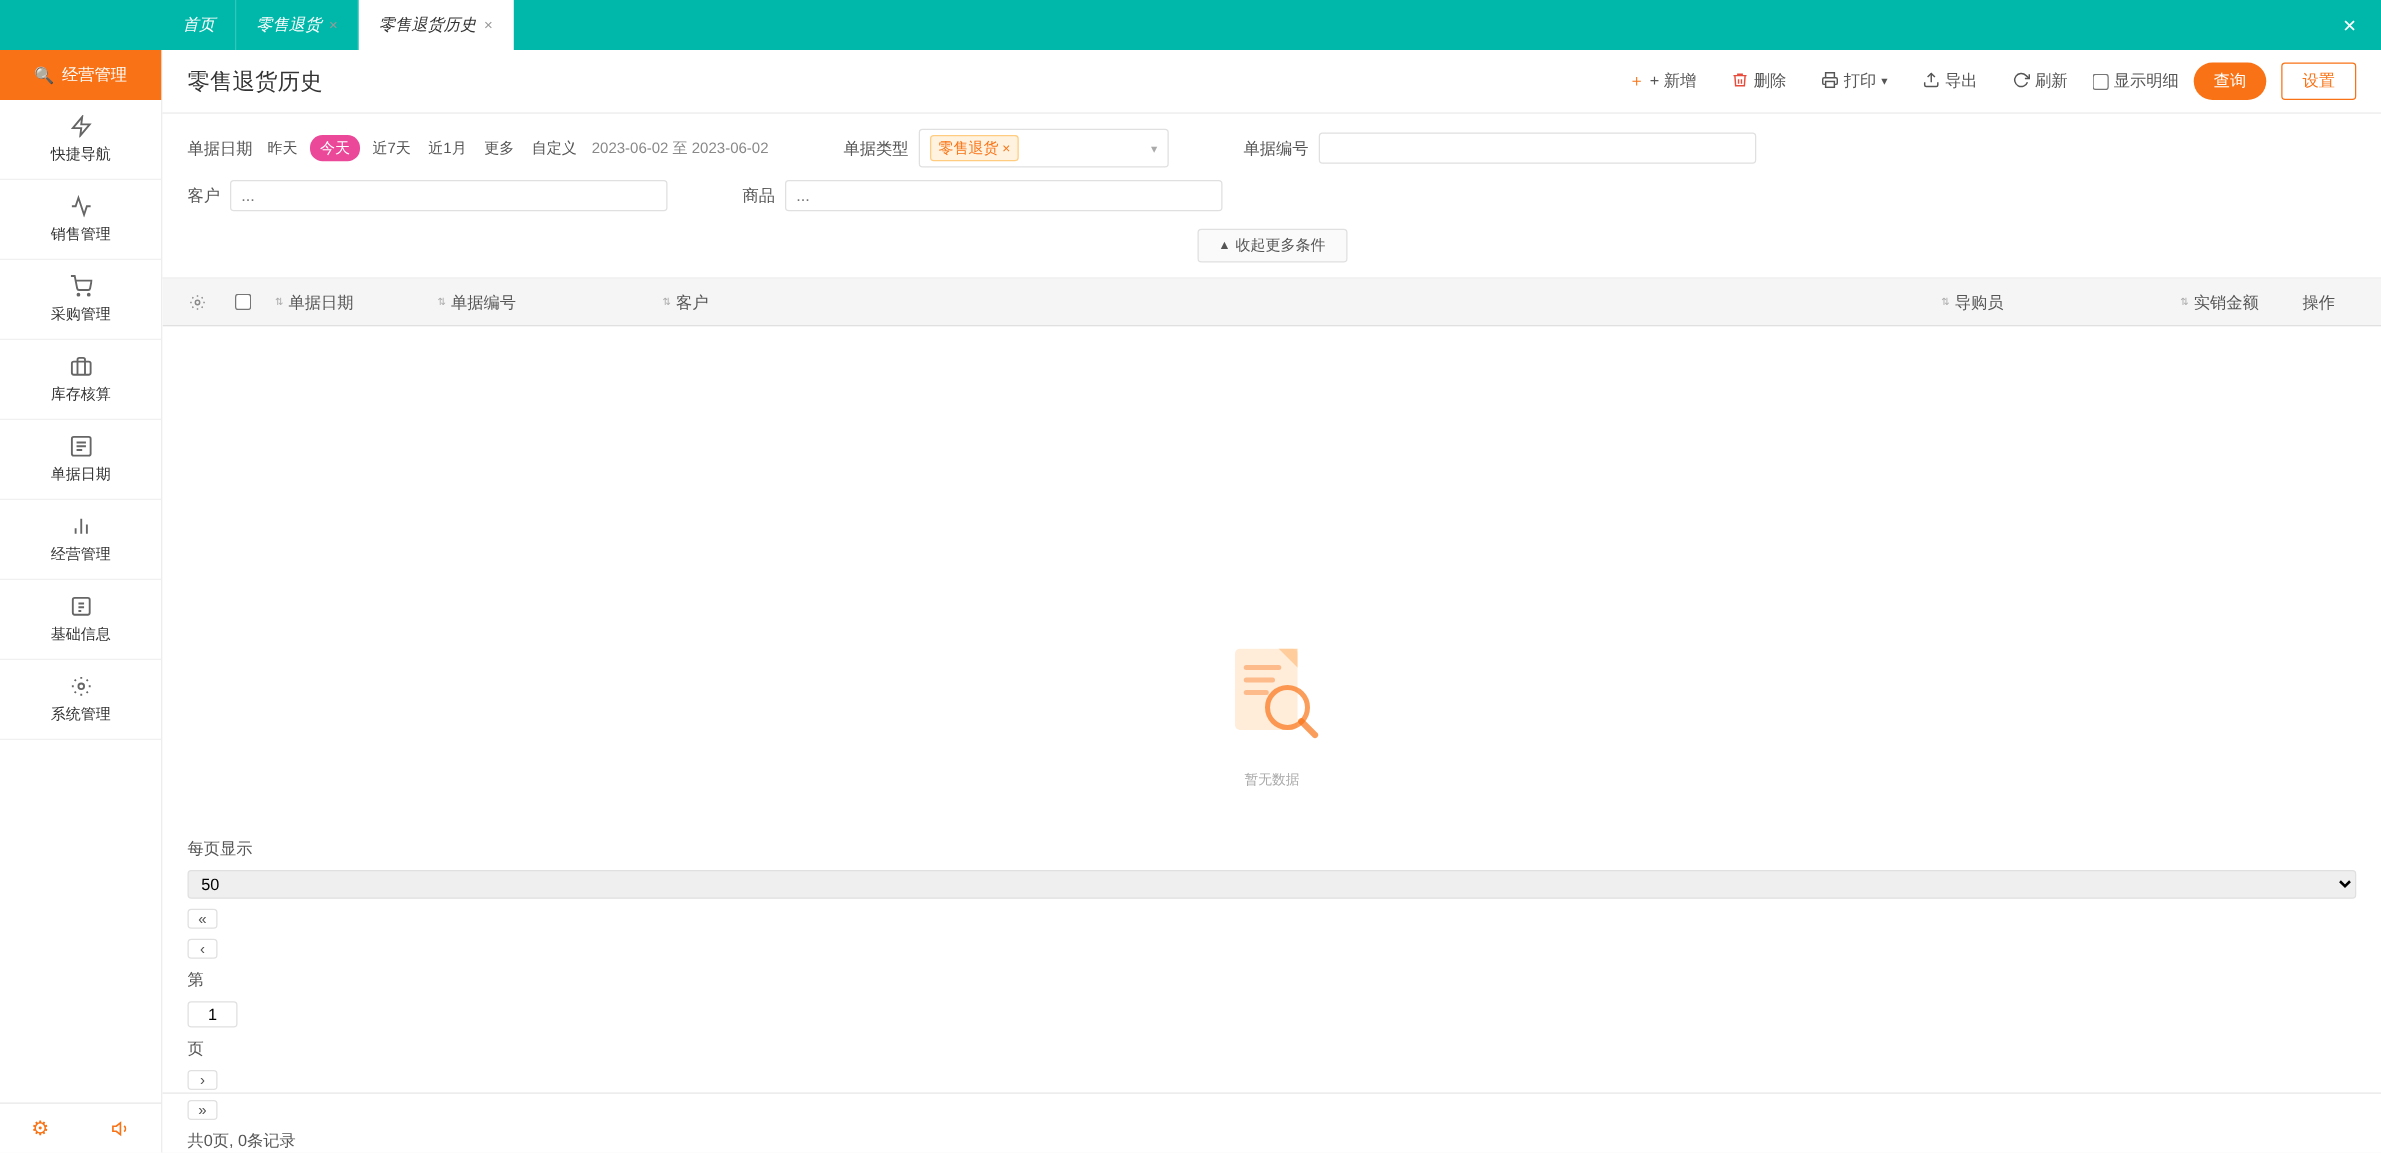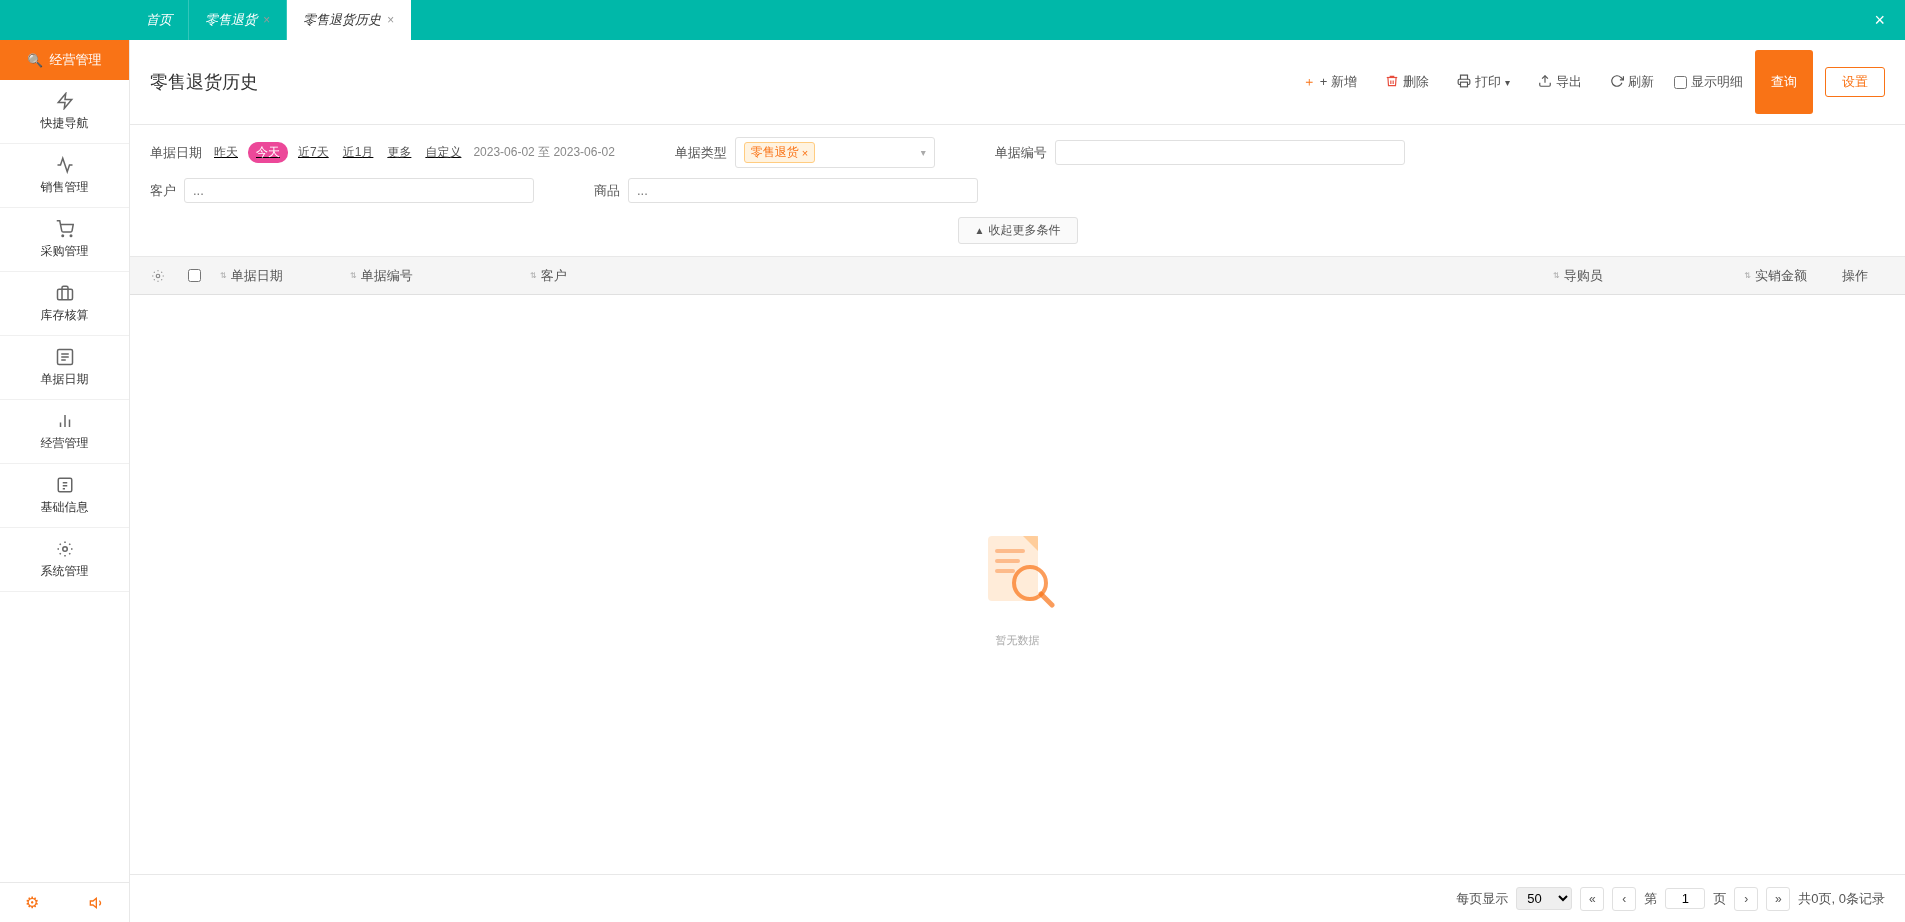--- a/index.html
+++ b/index.html
@@ -141,22 +141,22 @@
       font-size: 13px;
       color: #555;
       cursor: pointer;
       padding: 4px 8px;
       border-radius: 3px;
     }
     .btn-query {
       background: #f97316;
       color: #fff;
       border: none;
-      border-radius: 3px;
-      padding: 23px 16px;
+      border-radius: 15px;
+      padding: 6px 16px;
       font-size: 13px;
       cursor: pointer;
     }
     .btn-settings {
       background: #fff;
       color: #f97316;
       border: 1px solid #f97316;
       border-radius: 3px;
       padding: 5px 16px;
       font-size: 13px;
@@ -189,21 +189,20 @@
     }
     .filter-label {
       font-size: 13px;
       color: #555;
       white-space: nowrap;
     }
     .date-shortcuts {
       display: flex;
       gap: 6px;
       align-items: center;
-      text-decoration: underline;
     }
     .date-shortcut {
       font-size: 12px;
       color: #555;
       cursor: pointer;
       padding: 2px 4px;
     }
     .date-shortcut.active {
       background: #ec4899;
       color: #fff;
@@ -319,26 +318,26 @@
       font-size: 11px;
       color: #aaa;
     }
 
     
     .pagination {
       height: 48px;
       background: #fff;
       border-top: 1px solid #e8e8e8;
       display: flex;
-      align-items: center;
       justify-content: flex-end;
       padding: 0 20px;
       gap: 8px;
       font-size: 13px;
       color: #555;
+      flex-direction: column;
     }
     .page-size-select {
       border: 1px solid #e0e0e0;
       border-radius: 3px;
       padding: 2px 6px;
       font-size: 13px;
     }
     .page-btn {
       width: 24px;
       height: 24px;

